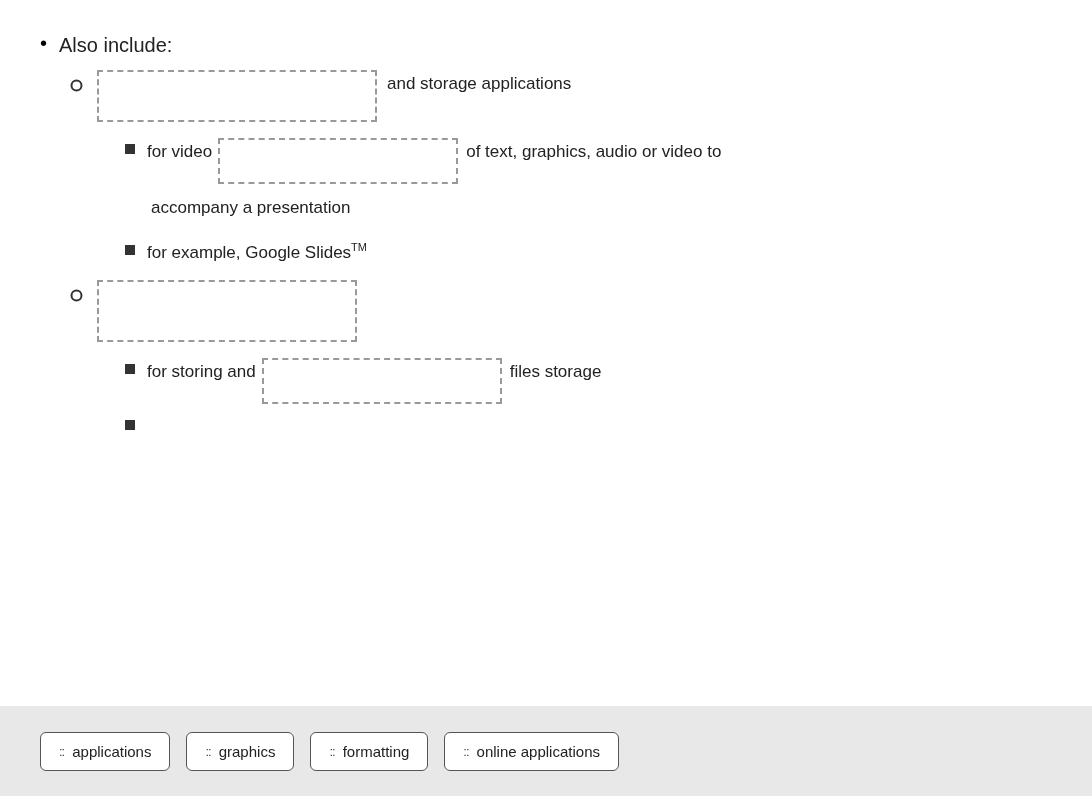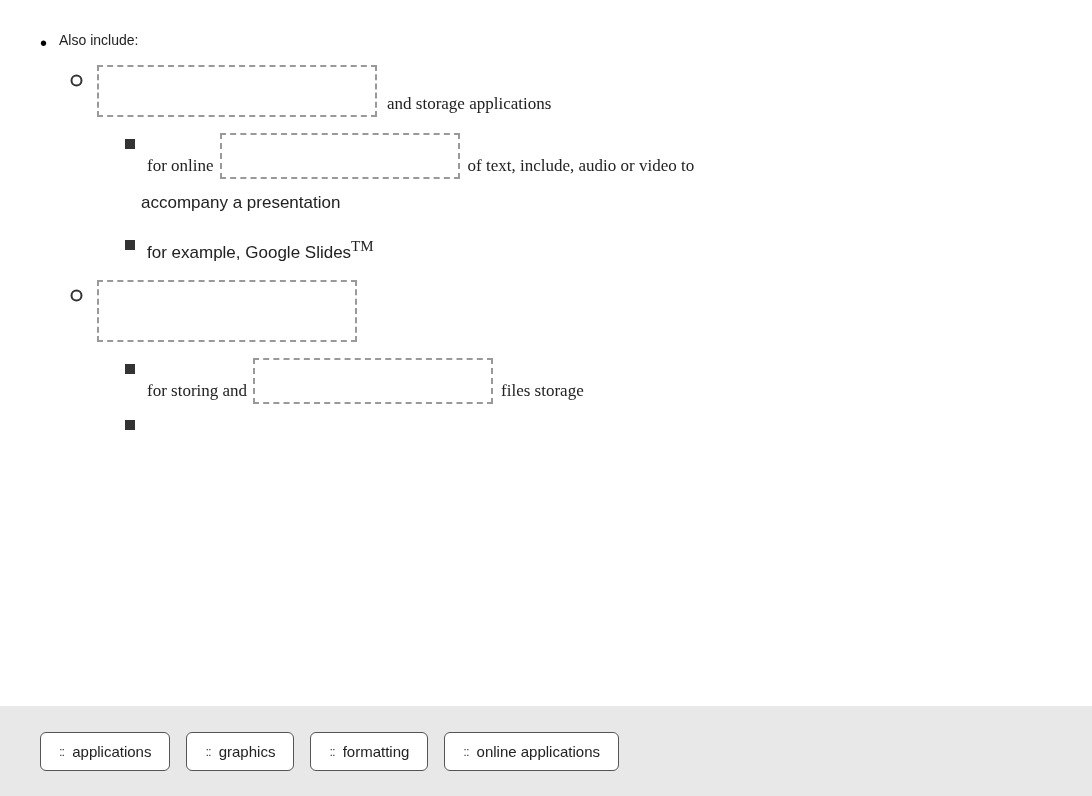--- a/index.html
+++ b/index.html
@@ -32,21 +32,21 @@
     }
 
     .bullet-dot {
       font-size: 20px;
       margin-right: 12px;
       margin-top: 2px;
       flex-shrink: 0;
     }
 
     .bullet-text {
-      font-size: 14px;
+      font-size: 20px;
       color: #222;
       line-height: 1.5;
     }
 
     .circle-item {
       display: flex;
       align-items: flex-start;
       margin-bottom: 16px;
     }
 
@@ -66,24 +66,23 @@
     }
 
     .dashed-box {
       border: 2px dashed #999;
       display: inline-block;
       vertical-align: middle;
     }
 
     .inline-row {
       display: flex;
-      align-items: flex-end;
+      align-items: flex-start;
       flex-wrap: wrap;
       line-height: 1.6;
-      font-family: Liberation Serif, serif;
     }
 
     .text-block {
       font-size: 17px;
       color: #222;
       line-height: 1.6;
     }
 
     
     .dashed-box-lg {
@@ -140,22 +139,21 @@
       white-space: nowrap;
     }
 
     .tag-icon {
       font-size: 13px;
       color: #444;
       letter-spacing: -1px;
     }
 
     sup {
-      font-size: 15px;
-      font-family: Liberation Serif, serif;
+      font-size: 11px;
     }
   </style>
 </head>
 <body>
 
 <div class="main-content">
 
   <div class="bullet-outer">
     <span class="bullet-dot">•</span>
     <span class="bullet-text">Also include:</span>
@@ -172,27 +170,27 @@
         <div class="dashed-box dashed-box-lg" style="margin-right: 10px;"></div>
         <span class="text-block">and storage applications</span>
       </div>
     </div>
 
     <div style="margin-left: 55px;">
 
       <div class="sub-item section-gap">
         <div class="square-bullet"></div>
         <div class="inline-row">
-          <span class="text-block" style="margin-right:6px;">for online</span>
+          <span class="text-block" style="margin-right:6px;">for video</span>
           <div class="dashed-box dashed-box-md" style="margin-right: 8px;"></div>
-          <span class="text-block">of text, include, audio or video to</span>
+          <span class="text-block">of text, graphics, audio or video to</span>
         </div>
       </div>
 
-      <div class="sub-item section-gap-lg" style="margin-left: 16px; margin-bottom: 18px;">
+      <div class="sub-item section-gap-lg" style="margin-left: 26px; margin-bottom: 18px;">
         <span class="text-block">accompany a presentation</span>
       </div>
 
       <div class="sub-item">
         <div class="square-bullet"></div>
         <span class="text-block">for example, Google Slides<sup>TM</sup></span>
       </div>
     </div>
   </div>
 

